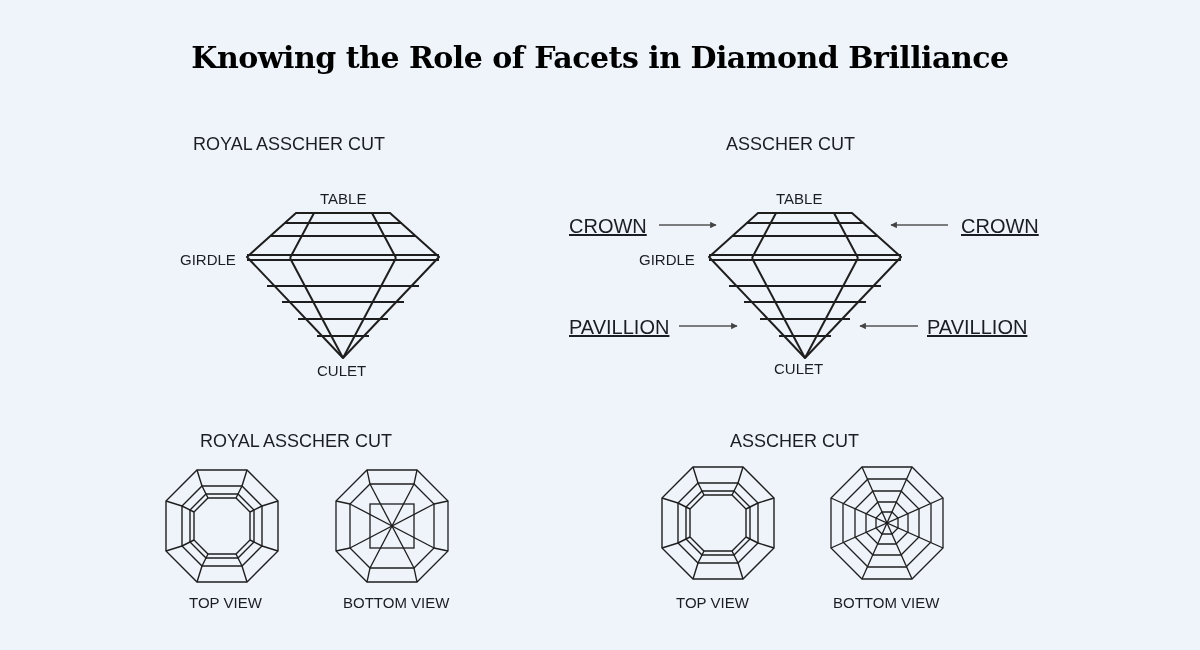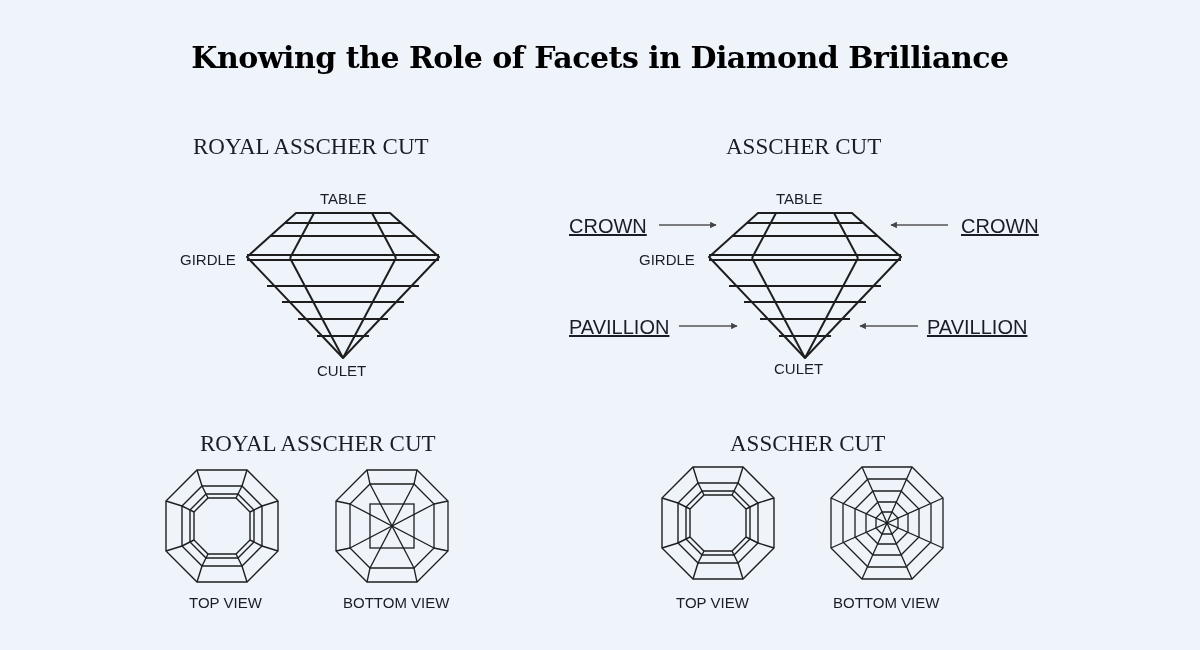--- a/index.html
+++ b/index.html
@@ -1,19 +1,19 @@
 <!DOCTYPE html>
 <html><head>
 <meta charset="utf-8">
 <style>
   html, body { margin:0; padding:0; }
   body { width:1200px; height:650px; background:#eff4fb; position:relative; overflow:hidden; font-family:"Liberation Sans", sans-serif; color:#1a1d24; }
   .title { position:absolute; top:40px; left:0; width:1200px; text-align:center; font-family:"DejaVu Serif", serif; font-weight:bold; font-size:30px; letter-spacing:-0.5px; color:#000000; }
   .lbl { position:absolute; white-space:nowrap; }
-  .h { font-size:23px;font-family:Liberation Serif, serif; }
+  .h { font-size:18px; }
   .s { font-size:15px;text-align:center; }
   .m { font-size:20px;text-decoration:underline; }
   svg { position:absolute; left:0; top:0; }
 </style>
 </head>
 <body>
 
 <div class="title">Knowing the Role of Facets in Diamond Brilliance</div>
 
 <div class="lbl h" style="left:193px;top:134px">ROYAL ASSCHER CUT</div>

